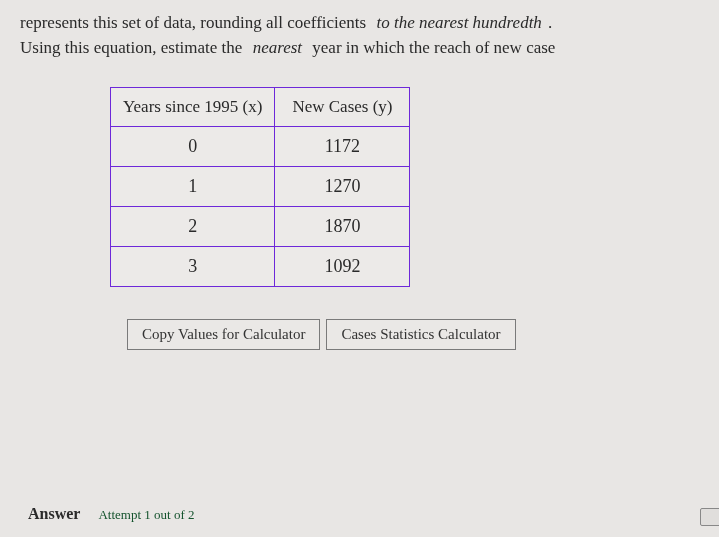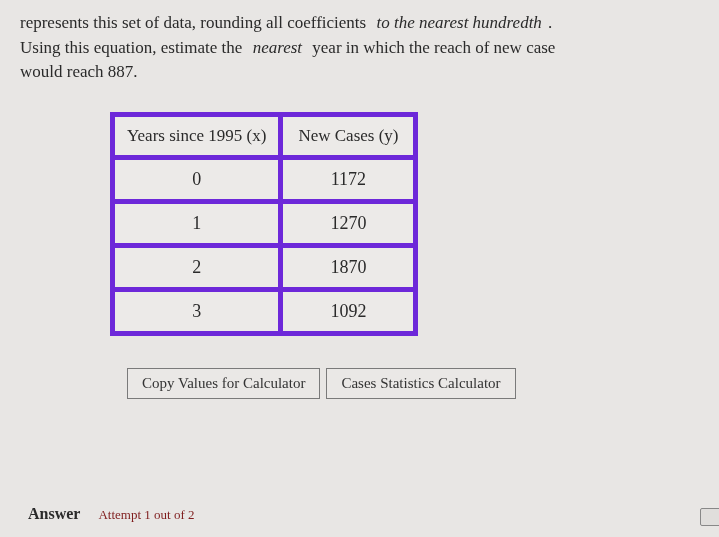--- a/index.html
+++ b/index.html
@@ -36,21 +36,21 @@
       display: flex;
       justify-content: flex-start;
       padding-left: 98px;
       margin-top: 18px;
     }
     table {
       border-collapse: collapse;
       background: #eceae8;
     }
     th, td {
-      border: 5px solid #6d28d9;
+      border: 1px solid #6d28d9;
       padding: 9px 12px;
       text-align: center;
       font-size: 17px;
       font-weight: normal;
       min-width: 135px;
     }
     th {
       font-weight: normal;
       white-space: nowrap;
     }
@@ -80,21 +80,21 @@
       align-items: baseline;
       gap: 12px;
       text-align: center;
     }
     .answer-label {
       font-weight: bold;
       font-size: 16px;
     }
     .attempt-text {
       font-size: 13px;
-      color: #7f1d1d;
+      color: #14532d;
     }
     .keypad-icon {
       position: absolute;
       bottom: 14px;
       right: 0;
       width: 22px;
       height: 18px;
       border: 1px solid #888;
       border-radius: 2px;
       background: #e0dedc;
@@ -110,21 +110,20 @@
     }
   </style>
 </head>
 <body>
 
 <div class="cutoff-line" style="visibility:hidden; height:4px;"></div>
 
 <div class="question-text">
   <span>represents this set of data, rounding all coefficients </span><span class="italic">to the nearest hundredth</span><span>.</span><br>
   <span>Using this equation, estimate the </span><span class="italic">nearest</span><span> year in which the reach of new case</span><br>
-  <span>would reach 887.</span>
 </div>
 
 <div class="table-wrap">
   <table>
     <thead>
       <tr>
         <th>Years since 1995 (x)</th>
         <th>New Cases (y)</th>
       </tr>
     </thead>

